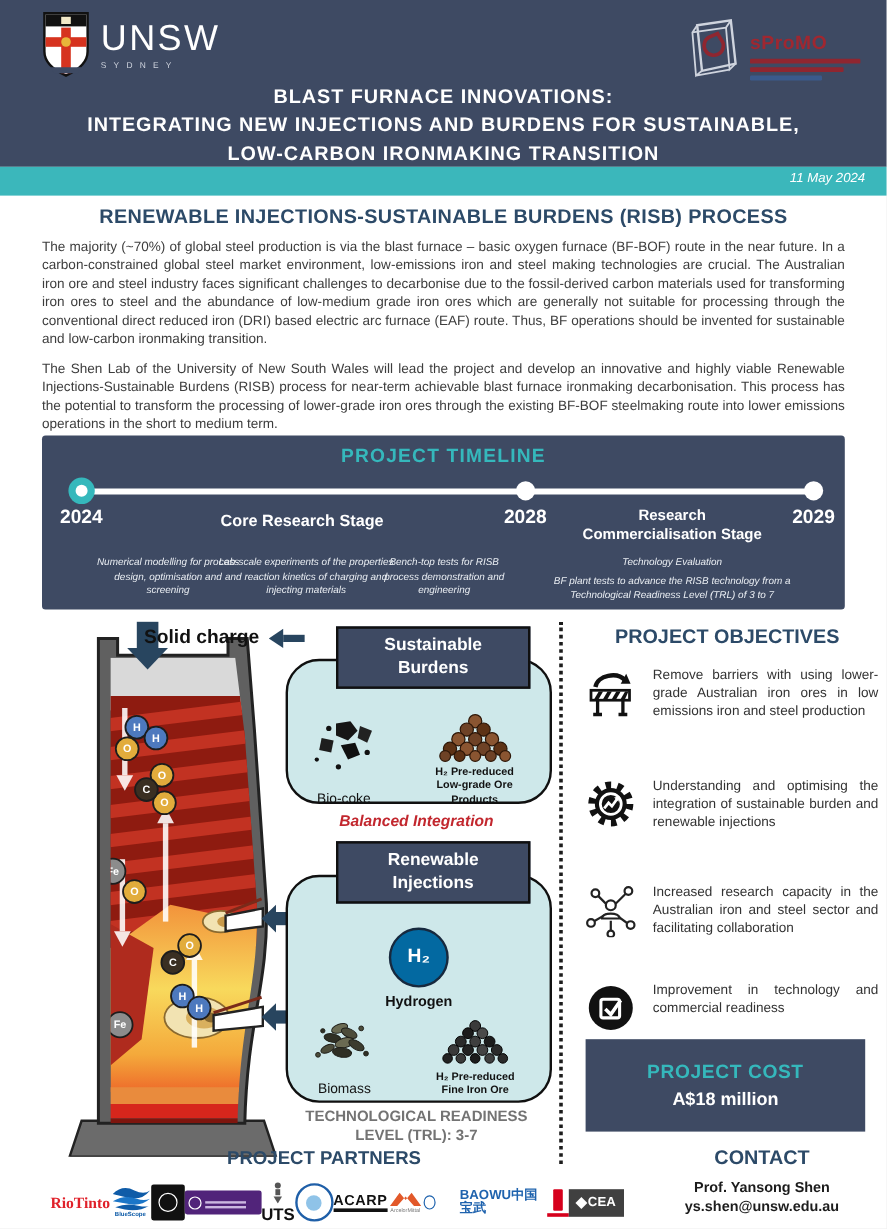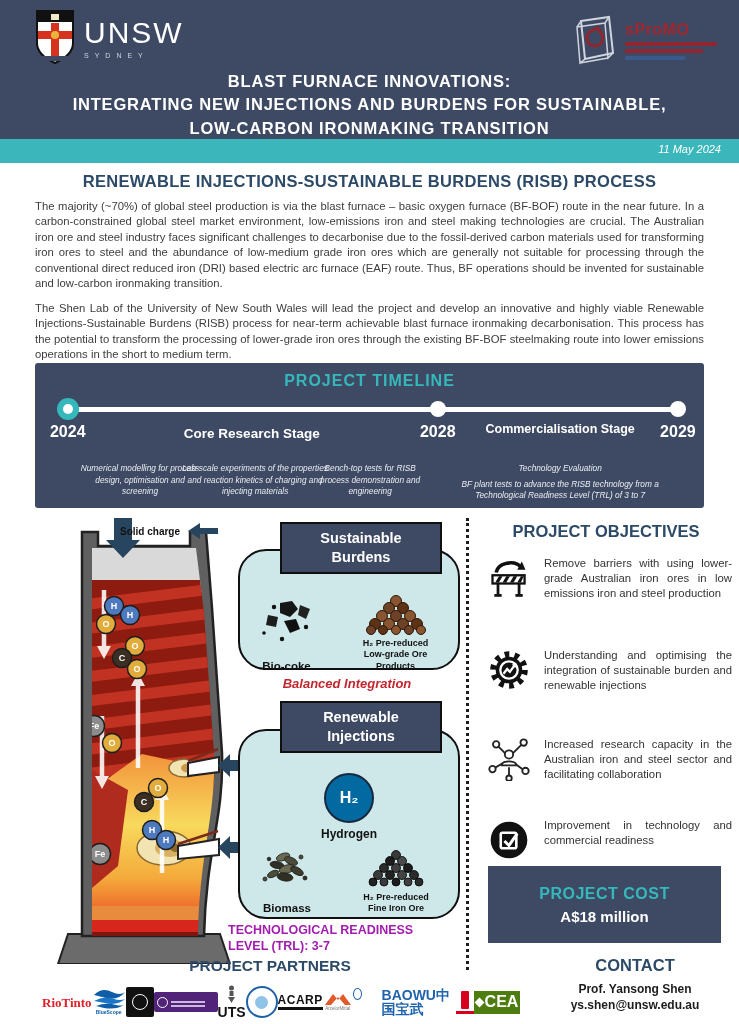--- a/index.html
+++ b/index.html
@@ -4,21 +4,21 @@
 <style>
   html,body{margin:0;padding:0;background:#e8e8e8;}
   .page{position:relative;width:739px;height:1024px;background:#ffffff;overflow:hidden;
         font-family:"Liberation Sans","DejaVu Sans",sans-serif;}
 
   
   .hdr{position:absolute;left:0;top:0;width:739px;height:139px;background:#3E4A63;}
   .unsw{position:absolute;left:34px;top:9px;display:flex;align-items:flex-start;gap:8px;}
   .unsw-word{color:#fff;font-size:30px;font-weight:400;letter-spacing:2px;line-height:1;margin-top:9px;}
   .unsw-sub{color:#cfd4de;font-size:7px;letter-spacing:6px;margin-top:4px;}
-  .spromo{position:absolute;right:22px;top:13px;display:flex;gap:6px;align-items:center;}
+  .spromo{position:absolute;right:22px;top:13px;display:flex;gap:6px;align-items:flex-end;}
   .sp-name{color:#a02730;font-weight:bold;font-size:16px;letter-spacing:.5px;}
   .sp-bar{height:4px;border-radius:1px;margin-top:3px;}
   .sp-r1{width:92px;background:#8f2630;}
   .sp-r2{width:78px;background:#8f2630;}
   .sp-b1{width:60px;background:#3a5a8c;}
   .hdr-title{position:absolute;left:0;right:0;top:70px;text-align:center;color:#ffffff;
              font-weight:bold;font-size:16.5px;letter-spacing:.8px;line-height:1.42;}
 
   .datebar{position:absolute;left:0;top:139px;width:739px;height:24px;background:#3BB7BB;}
   .datebar span{position:absolute;right:18px;top:4px;color:#fff;font-style:italic;font-size:11px;}
@@ -44,47 +44,47 @@
   .dot-2024 i{display:block;width:10px;height:10px;border-radius:50%;background:#fff;}
   .tl-label{position:absolute;transform:translateX(-50%);text-align:center;color:#fff;}
   .tl-year{top:60px;font-size:16px;font-weight:bold;}
   .tl-stage1{top:63px;left:32.4%;width:220px;font-size:13.5px;font-weight:bold;}
   .tl-stage2{top:58px;left:78.5%;width:230px;font-size:12.5px;font-weight:bold;line-height:1.3;}
   .tl-note{position:absolute;transform:translateX(-50%);top:100px;color:#e9edf2;font-size:8.3px;
            font-style:italic;text-align:center;line-height:1.4;}
 
   
   .furnace-wrap{position:absolute;left:38px;top:518px;width:212px;height:446px;}
-  .solid-label{position:absolute;left:120px;top:523px;font-size:10px;font-weight:bold;color:#111;
+  .solid-label{position:absolute;left:120px;top:523px;font-size:16px;font-weight:bold;color:#111;
                display:flex;align-items:center;gap:8px;white-space:nowrap;}
   .divider{position:absolute;left:466px;top:518px;height:452px;width:0;border-left:3px dotted #1c1c1c;}
 
   .diag-hdr{position:absolute;width:150px;background:#3E4A63;border:2.5px solid #101010;
             color:#fff;font-weight:bold;font-size:14.5px;text-align:center;line-height:1.3;
             padding:5px 4px;z-index:3;}
   .hdr-burdens{left:280px;top:522px;}
   .hdr-inject{left:280px;top:701px;}
   .light-box{position:absolute;left:238px;width:218px;background:#CEE8EA;border:2.5px solid #101010;
              border-radius:28px;z-index:1;}
   .box-burdens{top:549px;height:117px;}
   .box-inject{top:729px;height:186px;}
   .bur-row{position:absolute;left:0;right:0;top:42px;display:flex;justify-content:space-around;align-items:flex-end;}
   .bur-item{display:flex;flex-direction:column;align-items:center;}
-  .item-label{font-weight:bold;color:#111;font-size:11.5px;margin-top:17px;}
+  .item-label{font-weight:normal;color:#111;font-size:11.5px;margin-top:17px;}
   .item-label-sm{font-weight:bold;color:#111;font-size:9px;margin-top:3px;text-align:center;
                  width:86px;line-height:1.25;}
   .balanced{position:absolute;left:238px;top:676px;width:218px;text-align:center;color:#C2272E;
             font-weight:bold;font-style:italic;font-size:13px;}
   .h2-circle{position:absolute;left:50%;transform:translateX(-50%);top:42px;width:46px;height:46px;
              border-radius:50%;background:#0369a1;border:2.5px solid #17293E;color:#fff;
              display:flex;align-items:center;justify-content:center;font-weight:bold;font-size:16px;}
   .hydrogen-label{position:absolute;left:0;right:0;top:96px;text-align:center;font-weight:bold;
                   font-size:12px;color:#111;}
   .inj-row{position:absolute;left:0;right:0;top:116px;display:flex;justify-content:space-around;align-items:flex-end;}
-  .trl{position:absolute;left:228px;top:922px;width:238px;color:#a21caf;
+  .trl{position:absolute;left:228px;top:922px;width:238px;text-align:center;color:#737373;
        font-weight:bold;font-size:12.5px;line-height:1.3;}
 
   
   .obj-title{position:absolute;left:480px;top:522px;width:252px;text-align:center;color:#2C4A68;
              font-size:16.5px;font-weight:bold;}
   .obj{position:absolute;left:487px;width:245px;display:flex;gap:13px;align-items:flex-start;}
   .obj-ic{flex:0 0 44px;}
   .obj-tx{color:#333;font-size:11.3px;line-height:1.32;text-align:justify;}
   .o1{top:556px;} .o2{top:648px;} .o3{top:737px;} .o4{top:818px;}
   .cost{position:absolute;left:488px;top:866px;width:233px;height:77px;background:#3E4A63;
@@ -104,26 +104,26 @@
   .lg-black i{width:14px;height:14px;border:1.5px solid #fff;border-radius:50%;display:block;}
   .lg-uq{width:58px;height:20px;background:#51247A;border-radius:2px;display:flex;align-items:center;gap:3px;padding:0 3px;}
   .lg-uq i{width:9px;height:9px;border:1px solid #fff;border-radius:50%;display:block;flex:0 0 auto;}
   .lg-uq u{display:block;width:34px;height:2px;background:#cbb7e0;text-decoration:none;box-shadow:0 4px 0 #cbb7e0;}
   .lg-uts{display:flex;align-items:center;gap:2px;color:#111;font-weight:bold;font-size:14px;flex-direction:column;}
   .lg-seal{width:28px;height:28px;border:2px solid #1F5FA8;border-radius:50%;background:#fff;
            display:flex;align-items:center;justify-content:center;}
   .lg-seal i{width:13px;height:13px;border-radius:50%;background:#8FC3E8;display:block;}
   .lg-acarp{color:#111;font-weight:bold;font-size:12px;border-bottom:3px solid #111;padding-bottom:1px;letter-spacing:.5px;}
   .lg-am-tx{color:#777;font-size:4.5px;margin-top:1px;}
-  .lg-baowu{display:flex;align-items:flex-start;gap:20px;color:#1F63AE;font-weight:bold;font-size:14px;}
+  .lg-baowu{display:flex;align-items:center;gap:20px;color:#1F63AE;font-weight:bold;font-size:11px;}
   .lg-baowu i{width:10px;height:10px;border:1.5px solid #1F63AE;border-radius:50%;display:block;}
   .lg-red{display:flex;flex-direction:column;align-items:center;}
   .lg-red b{width:8px;height:18px;background:#D6001C;border-radius:1px;display:block;}
   .lg-red u{width:18px;height:3px;background:#D6001C;margin-top:2px;display:block;text-decoration:none;}
-  .lg-cea{width:46px;height:23px;background:#4d7c0f;color:#fff;font-weight:bold;font-size:16px;
+  .lg-cea{width:46px;height:23px;background:#404040;color:#fff;font-weight:bold;font-size:11px;
           display:flex;align-items:center;justify-content:center;gap:2px;}
   .lg-cea i{width:7px;height:7px;background:#fff;transform:rotate(45deg);display:block;}
 
   .contact-title{position:absolute;left:528px;top:956px;width:214px;text-align:center;color:#2C4A68;
                  font-size:16.5px;font-weight:bold;}
   .contact-name{position:absolute;left:528px;top:982px;width:214px;text-align:center;color:#1c1c1c;
                 font-size:12px;font-weight:bold;}
   .contact-email{position:absolute;left:528px;top:998px;width:214px;text-align:center;color:#1c1c1c;
                  font-size:12px;font-weight:bold;}
 </style>
@@ -184,20 +184,21 @@
     <div class="tl-dot dot-2024">
         <i></i>
       </div>
     <div class="tl-dot dot-2028"></div>
     <div class="tl-dot dot-2029"></div>
 
     <div class="tl-label tl-year" style="left:4.9%;">2024</div>
     <div class="tl-label tl-stage1">Core Research Stage</div>
     <div class="tl-label tl-year" style="left:60.2%;">2028</div>
     <div class="tl-label tl-stage2">
+      <div>Research</div>
       <div>Commercialisation Stage</div>
     </div>
     <div class="tl-label tl-year" style="left:96.1%;">2029</div>
 
     <div class="tl-note" style="left:15.7%;width:122px;">Numerical modelling for process design, optimisation and screening</div>
     <div class="tl-note" style="left:32.9%;width:152px;">Lab-scale experiments of the properties and reaction kinetics of charging and injecting materials</div>
     <div class="tl-note" style="left:50.1%;width:112px;">Bench-top tests for RISB process demonstration and engineering</div>
     <div class="tl-note" style="left:78.5%;width:242px;">
       <div style="margin-bottom:4px;">Technology Evaluation</div>
       <div>BF plant tests to advance the RISB technology from a Technological Readiness Level (TRL) of 3 to 7</div>

